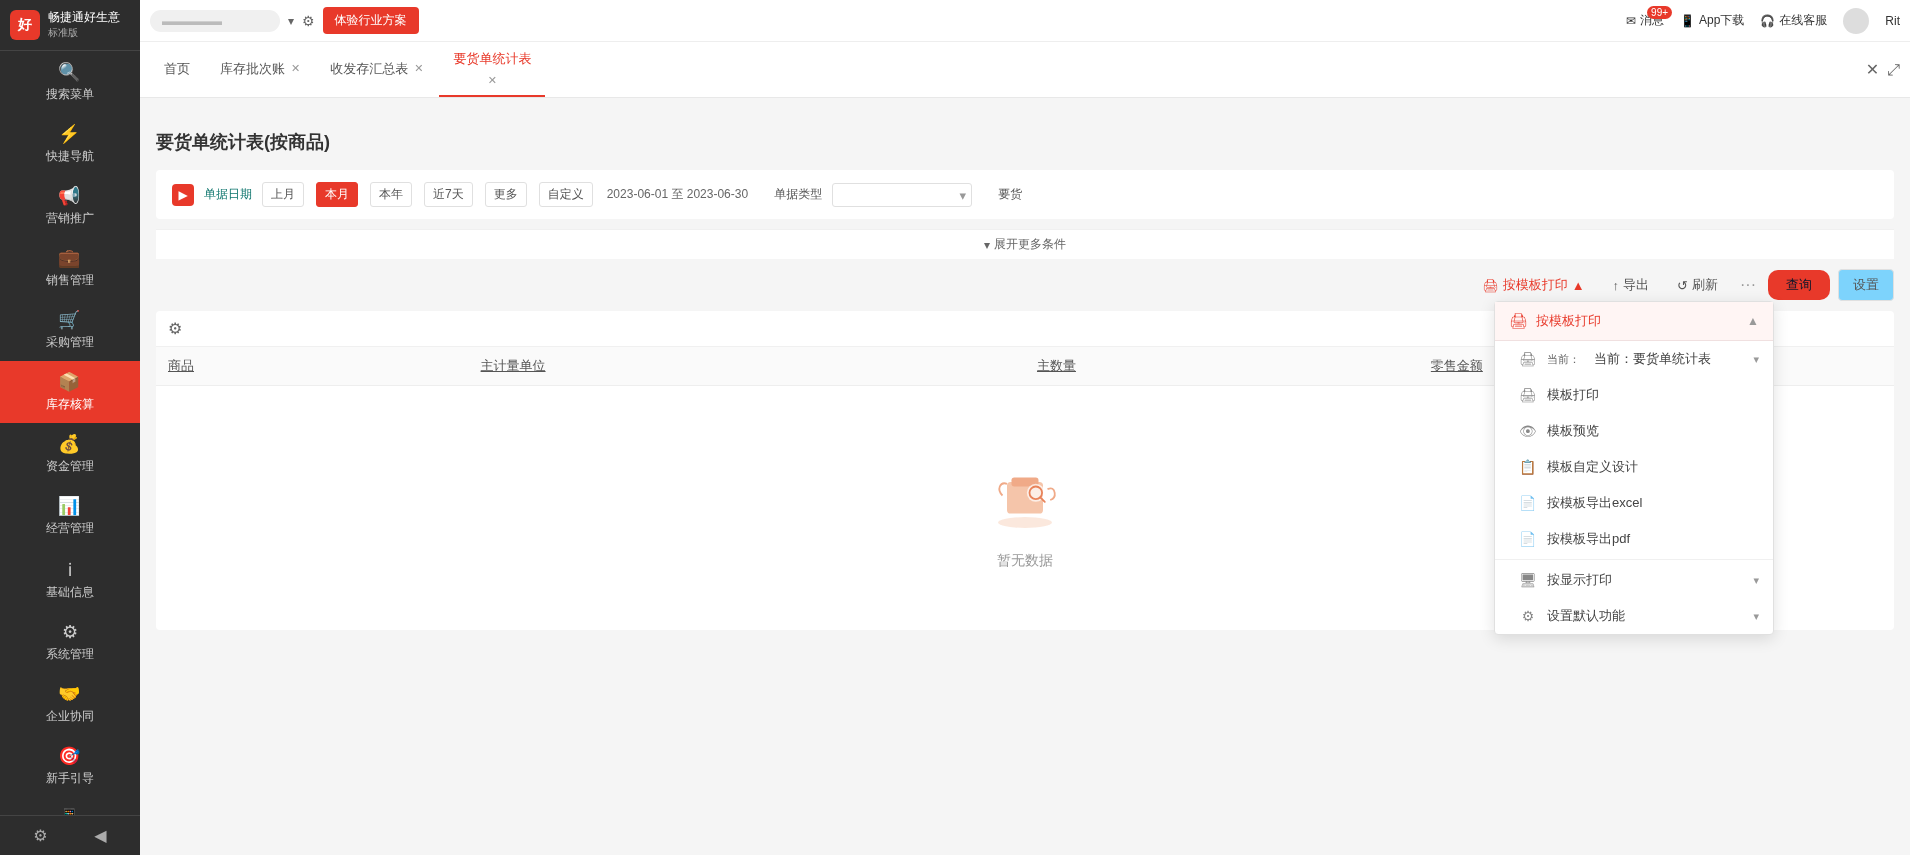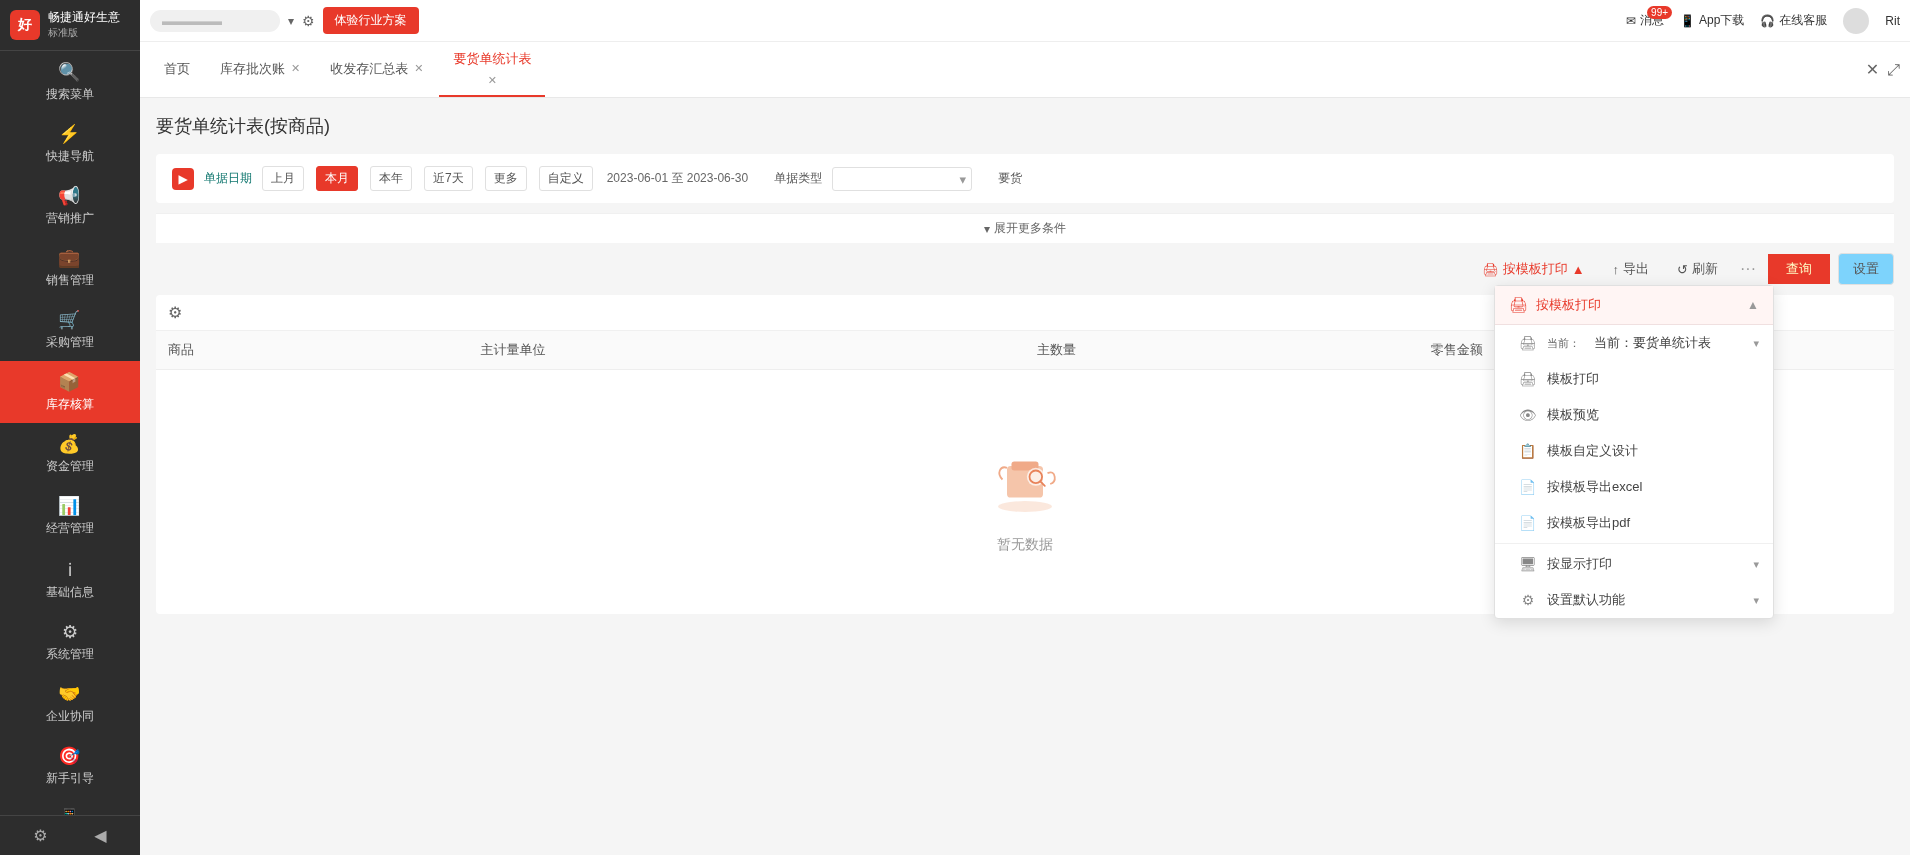--- a/index.html
+++ b/index.html
@@ -148,23 +148,24 @@
 
     
     .content {
       flex: 1;
       padding: 16px;
       overflow: auto;
       position: relative;
     }
     .page-title {
       font-size: 18px;
-      font-weight: normal;
+      font-weight: bold;
       color: #333;
       margin-bottom: 16px;
+      margin-top: 16px;
     }
 
     
     .filter-bar {
       background: #fff;
       border-radius: 4px;
       padding: 12px 16px;
       margin-bottom: 10px;
       display: flex;
       align-items: center;
@@ -251,20 +252,21 @@
       font-size: 13px;
     }
     th {
       background: #fafafa;
       padding: 10px 12px;
       text-align: left;
       color: #555;
       font-weight: 500;
       border-bottom: 1px solid #eee;
       white-space: nowrap;
+      text-decoration: underline;
     }
 
     
     .empty-state {
       display: flex;
       flex-direction: column;
       align-items: center;
       justify-content: center;
       padding: 60px 20px;
       color: #999;
@@ -313,23 +315,23 @@
       gap: 4px;
       color: #555;
       font-size: 13px;
       cursor: pointer;
       padding: 5px 10px;
       border: none;
       background: none;
     }
     .btn-query {
       background: #e8392a;
-      color: #fef9c3;
+      color: #0f172a;
       border: none;
-      border-radius: 0;
+      border-radius: 10px;
       padding: 6px 18px;
       font-size: 13px;
       cursor: pointer;
     }
     .btn-settings {
       background: #7dd3fc;
       color: #555;
       border: 1px solid #e0e0e0;
       border-radius: 4px;
       padding: 6px 14px;

